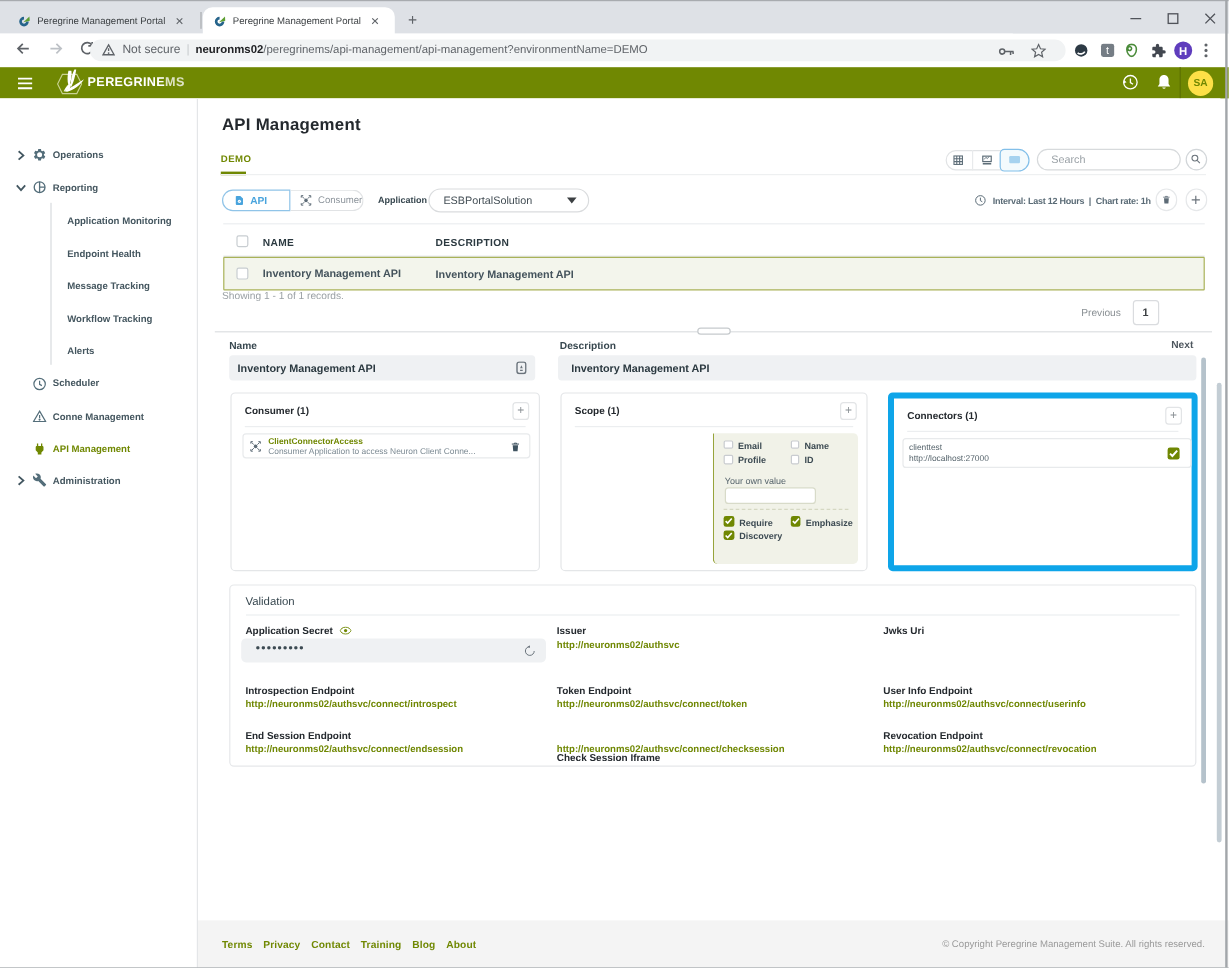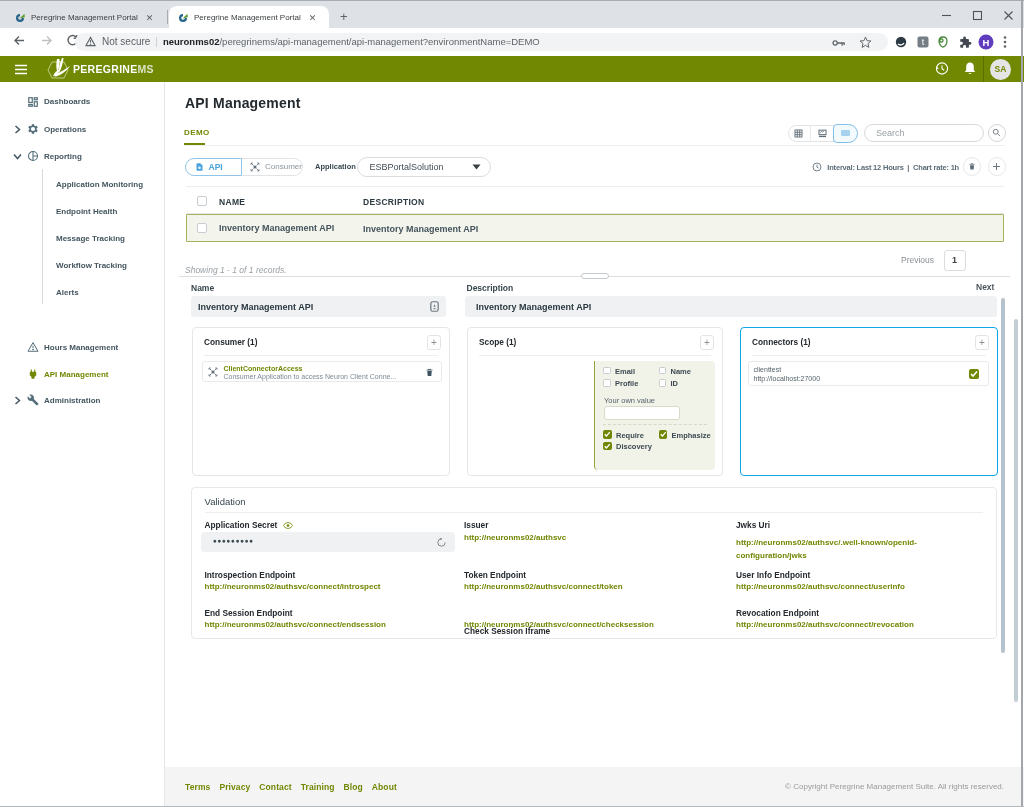--- a/index.html
+++ b/index.html
@@ -143,33 +143,24 @@
   <svg class="abs" style="left:934px;top:5px;" width="15" height="15" viewBox="0 0 15 15">
       <circle cx="8" cy="7.5" r="5.6" fill="none" stroke="#fff" stroke-width="1.1"></circle>
       <path d="M8 4.5 V7.8 L10.2 9.2" stroke="#fff" stroke-width="1.1" fill="none"></path>
       <path d="M2.5 5.5 L2 8.5 L4.8 7.6" fill="#fff" stroke="none"></path>
     </svg>
   <svg class="abs" style="left:963px;top:5px;" width="14" height="15" viewBox="0 0 14 15">
       <path d="M7 1.5 C4.5 1.5 3.2 3.4 3.2 5.5 V9 L1.8 11 H12.2 L10.8 9 V5.5 C10.8 3.4 9.5 1.5 7 1.5 Z" fill="#fff"></path>
       <path d="M5.5 12 A1.6 1.6 0 0 0 8.5 12 Z" fill="#fff"></path>
     </svg>
   <div class="abs" style="left:983px;top:0;width:1px;height:26px;background:#5c7002;"></div>
-  <div class="abs" style="left:990px;top:2.5px;width:21px;height:21px;border-radius:50%;background:#e5e5e5;display:flex;align-items:center;justify-content:center;font-size:8.5px;font-weight:bold;color:#708802;">SA</div>
+  <div class="abs" style="left:990px;top:2.5px;width:21px;height:21px;border-radius:50%;background:#fde047;display:flex;align-items:center;justify-content:center;font-size:8.5px;font-weight:bold;color:#708802;">SA</div>
 </div>
 
 <div class="abs" id="sidebar">
-  <div class="nav" style="top:6.2px;">
-    <svg class="ic" viewBox="0 0 24 24" fill="none" stroke="#546e7a" stroke-width="2.4">
-        <rect x="3.5" y="3.5" width="7" height="9.5"></rect>
-        <rect x="3.5" y="17" width="7" height="3.5"></rect>
-        <rect x="14.5" y="3.5" width="6" height="4"></rect>
-        <rect x="14.5" y="11.5" width="6" height="9"></rect>
-      </svg>
-    <span class="lbl">Dashboards</span>
-  </div>
   <div class="nav" style="top:33.9px;">
     <svg class="chev" viewBox="0 0 9 9" fill="none" stroke="#435761" stroke-width="1.5">
         <path d="M2.5 1 L6.5 4.5 L2.5 8"></path>
       </svg>
     <svg class="ic" viewBox="0 0 24 24" fill="#546e7a">
         <path fill-rule="evenodd" d="M19.14 12.94c.04-.3.06-.61.06-.94 0-.32-.02-.64-.07-.94l2.03-1.58a.49.49 0 0 0 .12-.61l-1.92-3.32a.488.488 0 0 0-.59-.22l-2.39.96c-.5-.38-1.03-.7-1.62-.94L14.4 2.81a.484.484 0 0 0-.48-.41h-3.84c-.24 0-.43.17-.47.41l-.36 2.54c-.59.24-1.13.57-1.62.94l-2.39-.96c-.22-.08-.47 0-.59.22L2.74 8.87c-.12.21-.08.47.12.61l2.03 1.58c-.05.3-.09.63-.09.94s.02.64.07.94l-2.03 1.58a.49.49 0 0 0-.12.61l1.92 3.32c.12.22.37.29.59.22l2.39-.96c.5.38 1.03.7 1.62.94l.36 2.54c.05.24.24.41.48.41h3.84c.24 0 .44-.17.47-.41l.36-2.54c.59-.24 1.13-.56 1.62-.94l2.39.96c.22.08.47 0 .59-.22l1.92-3.32c.12-.22.07-.47-.12-.61l-2.01-1.58zM12 16.2a4.2 4.2 0 1 1 0-8.4 4.2 4.2 0 0 1 0 8.4z" clip-rule="evenodd"></path>
       </svg>
     <span class="lbl">Operations</span>
   </div>
   <div class="nav" style="top:60.9px;">
@@ -180,27 +171,34 @@
         <circle cx="12" cy="12" r="9"></circle>
         <path d="M12 3 V21 M12 12 H21"></path>
       </svg>
     <span class="lbl">Reporting</span>
   </div>
   <div class="subnav" style="top:88.5px;">Application Monitoring</div>
   <div class="subnav" style="top:116px;">Endpoint Health</div>
   <div class="subnav" style="top:143.3px;">Message Tracking</div>
   <div class="subnav" style="top:170.1px;">Workflow Tracking</div>
   <div class="subnav" style="top:196.9px;">Alerts</div>
+  <div class="nav" style="top:224.1px;">
+    <svg class="ic" viewBox="0 0 24 24" fill="none" stroke="#546e7a" stroke-width="2">
+        <circle cx="12" cy="12" r="9.5"></circle>
+        <path d="M12 6.5 V12.5 L15.8 14.7"></path>
+      </svg>
+    <span class="lbl">Scheduler</span>
+  </div>
   <div class="nav" style="top:251.5px;">
     <svg class="ic" viewBox="0 0 24 24" fill="none" stroke="#546e7a" stroke-width="2">
         <path d="M12 3.2 L22 20.5 H2 Z"></path>
         <path d="M12 9.5 V14.5"></path>
         <circle cx="12" cy="17.3" r="0.8" fill="#546e7a"></circle>
       </svg>
-    <span class="lbl">Hours Management</span>
+    <span class="lbl">Conne Management</span>
   </div>
   <div class="nav" style="top:278.5px;color:#708802;">
     <svg class="ic" viewBox="0 0 24 24" fill="#708802">
         <path d="M16.5 7.5 V3 h-2.2 v4.5 h-4.6 V3 H7.5 v4.5 C6.4 7.5 5.5 8.4 5.5 9.5 v5 L9 18 v3.5 h6 V18 l3.5-3.5 v-5 c0-1.1-.9-2-2-2z"></path>
       </svg>
     <span class="lbl">API Management</span>
   </div>
   <div class="nav" style="top:304.9px;">
     <svg class="chev" viewBox="0 0 9 9" fill="none" stroke="#435761" stroke-width="1.5">
         <path d="M2.5 1 L6.5 4.5 L2.5 8"></path>
@@ -295,21 +293,21 @@
   <div class="abs" style="left:20.5px;top:103.5px;width:818px;height:28.5px;border-top:1px solid #eceef0;border-bottom:1px solid #e4e6e8;">
     <div class="abs" style="left:11px;top:9px;width:10px;height:10px;border:1px solid #c8cdd1;border-radius:2px;background:#fff;"></div>
     <div class="abs" style="left:33.5px;top:10px;font-size:8.5px;font-weight:bold;color:#2b3940;letter-spacing:0.3px;">NAME</div>
     <div class="abs" style="left:177.5px;top:10px;font-size:8.5px;font-weight:bold;color:#2b3940;letter-spacing:0.3px;">DESCRIPTION</div>
   </div>
   <div class="abs" style="left:20.5px;top:131.5px;width:818px;height:28.5px;background:#f3f5ec;border:1px solid #a9b258;border-radius:1px;">
     <div class="abs" style="left:10px;top:8.5px;width:10px;height:10px;border:1px solid #c8cdd1;border-radius:2px;background:#fff;"></div>
     <div class="abs" style="left:32.5px;top:8.5px;font-size:9px;font-weight:bold;color:#44535c;">Inventory Management API</div>
     <div class="abs" style="left:176.5px;top:9.5px;font-size:9px;font-weight:bold;color:#44535c;">Inventory Management API</div>
   </div>
-  <div class="abs" style="left:20px;top:183px;font-size:8.5px;color:#9aa0a4;font-style:italic;">Showing 1 - 1 of 1 records.</div>
+  <div class="abs" style="left:20px;top:159px;font-size:8.5px;color:#9aa0a4;">Showing 1 - 1 of 1 records.</div>
   <div class="abs" style="left:736px;top:173px;font-size:8.5px;color:#8a9094;">Previous</div>
   <div class="abs" style="left:778.5px;top:167.5px;width:22px;height:21.5px;border:1px solid #dadcdf;border-radius:3px;display:flex;align-items:center;justify-content:center;font-size:9px;font-weight:bold;color:#3c4043;">1</div>
   <div class="abs" style="left:811px;top:173px;font-size:8.5px;font-weight:bold;color:#4d565e;margin-top:27px;">Next</div>
 
   <div class="abs" style="left:14px;top:193.5px;width:831px;height:1px;background:#dcdfe2;"></div>
   <div class="abs" style="left:416px;top:190.5px;width:28px;height:6px;background:#fff;border:1px solid #c6cacd;border-radius:3px;"></div>
 
   <div class="abs" style="left:26px;top:200.5px;font-size:8.5px;font-weight:bold;color:#37474f;">Name</div>
   <div class="abs" style="left:26px;top:213.5px;width:255px;height:21.5px;background:#eff1f3;border-radius:3px;">
     <div class="abs" style="left:7px;top:6px;font-size:9px;font-weight:bold;color:#2b3940;">Inventory Management API</div>
@@ -373,21 +371,21 @@
       <div class="abs" style="left:76.5px;top:70px;font-size:7.5px;font-weight:bold;color:#3c4a52;">Emphasize</div>
       <div class="abs" style="left:8px;top:81px;width:8.5px;height:8.5px;background:#6f8702;border-radius:2px;">
           <svg style="display:block" width="8.5" height="8.5" viewBox="0 0 10 10">
             <path d="M2 5 l2 2 4-4.5" stroke="#fff" stroke-width="1.6" fill="none"></path>
           </svg>
         </div>
       <div class="abs" style="left:21px;top:81.5px;font-size:7.5px;font-weight:bold;color:#3c4a52;">Discovery</div>
     </div>
 
   </div>
-  <div class="abs" style="left:574.5px;top:245px;width:258.5px;height:148.5px;border:1px solid #0ea5e9;border-radius:4px;background:#fff;">
+  <div class="abs" style="left:574.5px;top:245px;width:258.5px;height:148.5px;border:5px solid #0ea5e9;border-radius:4px;background:#fff;">
     <div class="abs" style="left:11.5px;top:9px;font-size:8.3px;font-weight:bold;color:#24292e;">Connectors (1)</div>
     <div class="abs" style="right:8px;top:6.5px;width:14px;height:15px;border:1px solid #e2e4e6;border-radius:3px;display:flex;align-items:center;justify-content:center;font-size:10px;color:#8a9094;">+</div>
     <div class="abs" style="left:11.5px;top:26.5px;right:11.5px;height:1px;background:#eceef0;"></div>
     <div class="abs" style="left:7px;top:33px;width:241px;height:25px;border:1px solid #e8eaec;border-radius:3px;">
       <div class="abs" style="left:5px;top:4px;font-size:7px;color:#55636b;">clienttest</div>
       <div class="abs" style="left:5px;top:13px;font-size:7px;color:#55636b;">http://localhost:27000</div>
       <div class="abs" style="right:9px;top:7px;width:10px;height:10px;background:#6f8702;border-radius:2px;">
           <svg style="display:block" width="10" height="10" viewBox="0 0 10 10">
             <path d="M2 5 l2 2 4-4.5" stroke="#fff" stroke-width="1.6" fill="none"></path>
           </svg>
@@ -407,21 +405,20 @@
     <div class="abs" style="left:9px;top:44.5px;width:254px;height:20px;background:#eff1f3;border-radius:4px;">
       <div class="abs" style="left:12px;top:5px;font-size:6.5px;letter-spacing:0.6px;color:#3c4a52;">●●●●●●●●●</div>
       <svg class="abs" style="right:8px;top:4.5px;" width="11" height="11" viewBox="0 0 24 24" fill="none" stroke="#6a737b" stroke-width="1.8">
           <path d="M12 4 a8 8 0 1 0 8 8"></path>
           <path d="M12 1.5 L12 6.5 L8 4.5 Z" fill="#6a737b" stroke="none"></path>
         </svg>
     </div>
     <div class="abs" style="left:272px;top:32.5px;font-size:8.3px;font-weight:bold;color:#24292e;">Issuer</div>
     <div class="abs" style="left:272px;top:45.5px;font-size:8px;font-weight:bold;color:#6f8702;">http://neuronms02/authsvc</div>
     <div class="abs" style="left:544px;top:32.5px;font-size:8.3px;font-weight:bold;color:#24292e;">Jwks Uri</div>
-    <div class="abs" style="left:544px;top:49.5px;width:230px;font-size:8px;font-weight:bold;color:#6f8702;line-height:12.5px;">http://neuronms02/authsvc/.well-known/openid-configuration/jwks</div>
     <div class="abs" style="left:12.5px;top:82.5px;font-size:8.3px;font-weight:bold;color:#24292e;">Introspection Endpoint</div>
     <div class="abs" style="left:12.5px;top:94px;font-size:8px;font-weight:bold;color:#6f8702;">http://neuronms02/authsvc/connect/introspect</div>
     <div class="abs" style="left:272px;top:82.5px;font-size:8.3px;font-weight:bold;color:#24292e;">Token Endpoint</div>
     <div class="abs" style="left:272px;top:94px;font-size:8px;font-weight:bold;color:#6f8702;">http://neuronms02/authsvc/connect/token</div>
     <div class="abs" style="left:544px;top:82.5px;font-size:8.3px;font-weight:bold;color:#24292e;">User Info Endpoint</div>
     <div class="abs" style="left:544px;top:94px;font-size:8px;font-weight:bold;color:#6f8702;">http://neuronms02/authsvc/connect/userinfo</div>
     <div class="abs" style="left:12.5px;top:120.5px;font-size:8.3px;font-weight:bold;color:#24292e;">End Session Endpoint</div>
     <div class="abs" style="left:12.5px;top:132px;font-size:8px;font-weight:bold;color:#6f8702;">http://neuronms02/authsvc/connect/endsession</div>
     <div class="abs" style="left:272px;top:138px;font-size:8.3px;font-weight:bold;color:#24292e;">Check Session Iframe</div>
     <div class="abs" style="left:272px;top:132px;font-size:8px;font-weight:bold;color:#6f8702;">http://neuronms02/authsvc/connect/checksession</div>

